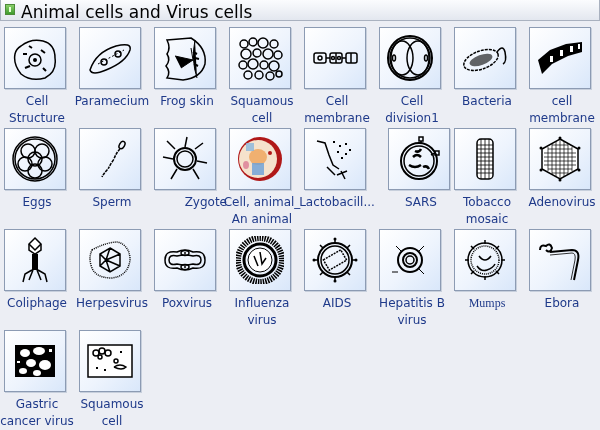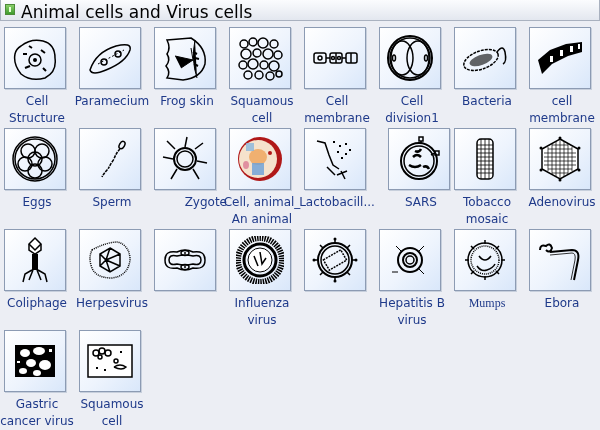--- a/index.html
+++ b/index.html
@@ -281,20 +281,21 @@
           <g fill="none" stroke="#000" stroke-width="1.5">
             <path d="M4 24 Q4 14 16 16 Q24 12 32 16 Q44 14 44 24 Q44 34 32 32 Q24 36 16 32 Q4 34 4 24Z"></path>
             <path d="M8 24 Q8 18 16 20 Q24 18 32 20 Q40 18 40 24 Q40 30 32 28 Q24 30 16 28 Q8 30 8 24Z"></path>
             <ellipse cx="24" cy="17" rx="4" ry="2.5"></ellipse>
             <ellipse cx="24" cy="31" rx="4" ry="2.5"></ellipse>
           </g>
           <circle cx="24" cy="17" r="1" fill="#000"></circle>
           <circle cx="24" cy="31" r="1" fill="#000"></circle>
         </svg>
       </div>
+      <div class="label" style="white-space: pre-line;">Poxvirus</div>
     </div>
     <div class="item" style="left: 225px; top: 229px;">
       <div class="tile">
         <svg viewBox="0 0 48 48">
           <circle cx="24" cy="24" r="22" fill="none" stroke="#000" stroke-width="6" stroke-dasharray="1.5 1"></circle>
           <circle cx="24" cy="24" r="16" fill="none" stroke="#000" stroke-width="3"></circle>
           <circle cx="24" cy="24" r="12" fill="#fff" stroke="#000" stroke-width="1"></circle>
           <path d="M18 20 L22 30 M24 16 L26 28 L30 22" fill="none" stroke="#000" stroke-width="1.5"></path>
         </svg>
       </div>
@@ -311,20 +312,21 @@
             <path d="M24 3v4M24 41v4M3 24h4M41 24h4M9 9l3 3M36 36l3 3M9 39l3-3M36 12l3-3"></path>
           </g>
           <g fill="#000">
             <circle cx="24" cy="3" r="1.5"></circle>
             <circle cx="24" cy="45" r="1.5"></circle>
             <circle cx="3" cy="24" r="1.5"></circle>
             <circle cx="45" cy="24" r="1.5"></circle>
           </g>
         </svg>
       </div>
+      <div class="label" style="white-space: pre-line;">AIDS</div>
     </div>
     <div class="item" style="left: 375px; top: 229px;">
       <div class="tile">
         <svg viewBox="0 0 48 48">
           <g fill="none" stroke="#000" stroke-width="1.5">
             <circle cx="24" cy="24" r="12" stroke-width="2"></circle>
             <circle cx="24" cy="24" r="7" stroke-width="2"></circle>
             <circle cx="24" cy="24" r="4"></circle>
             <path d="M10 10 L15 15M38 10 L33 15M38 38 L33 33M6 36 h6" stroke-width="1"></path>
           </g>

